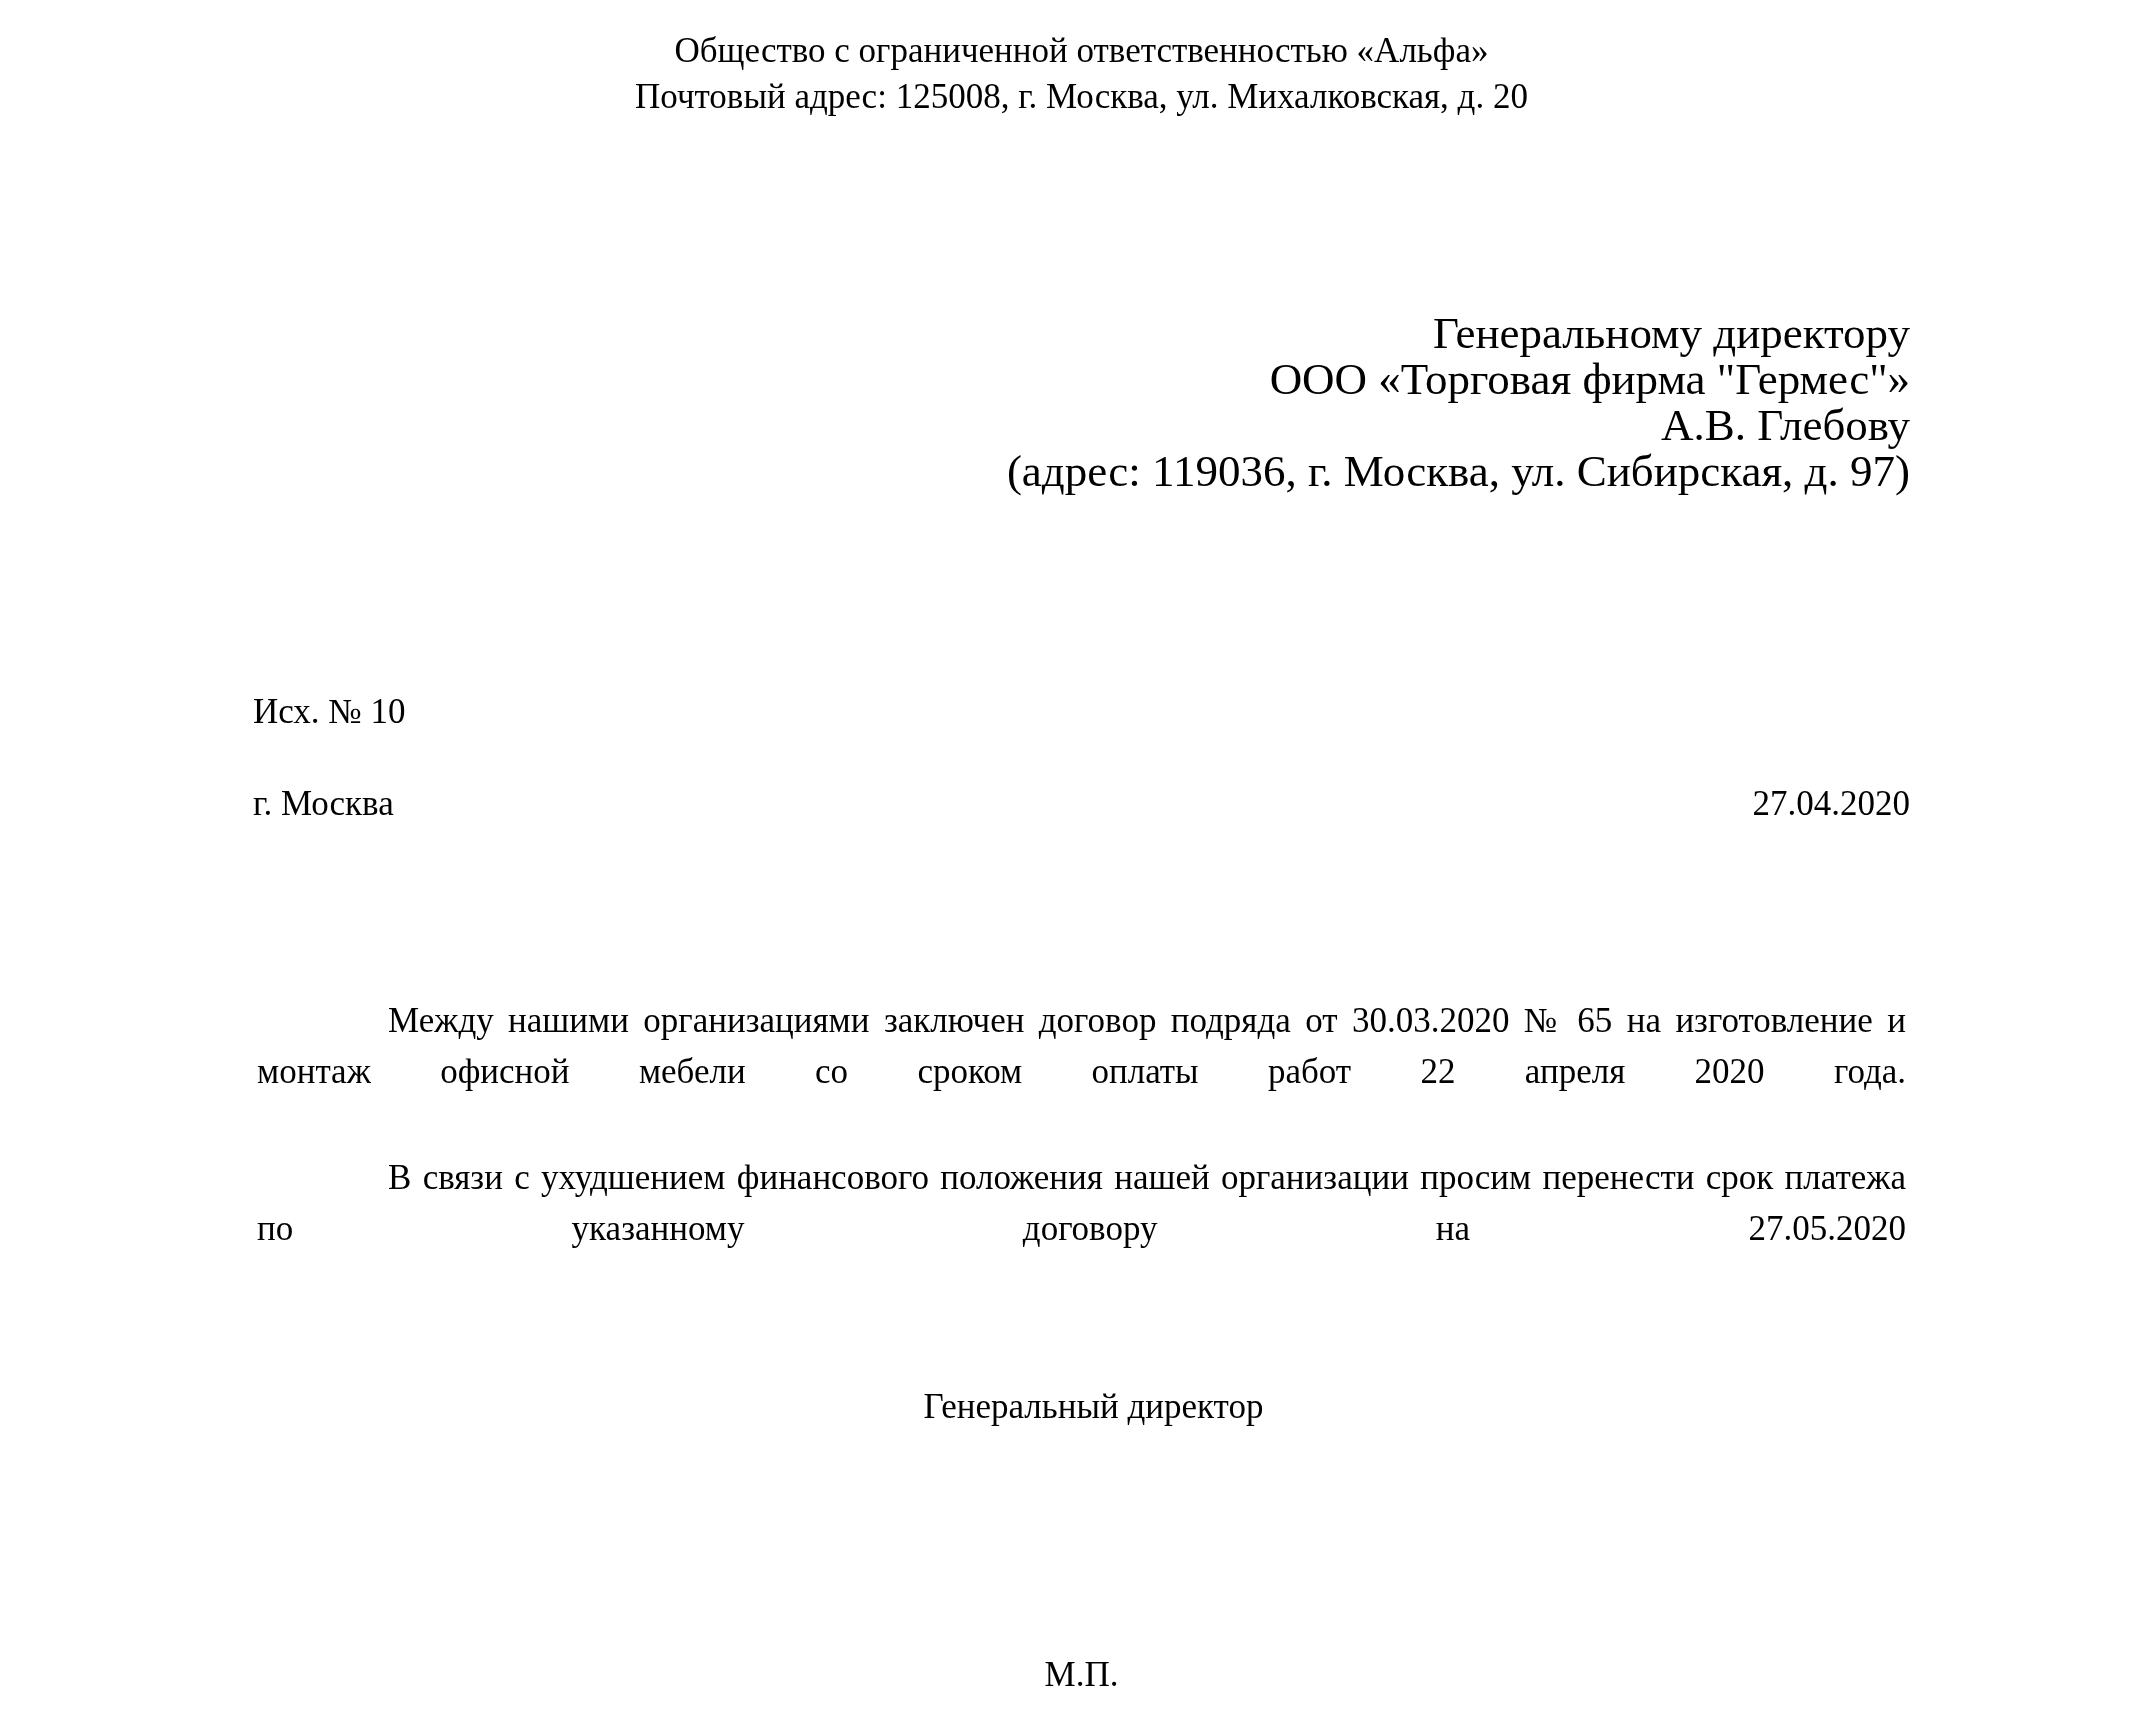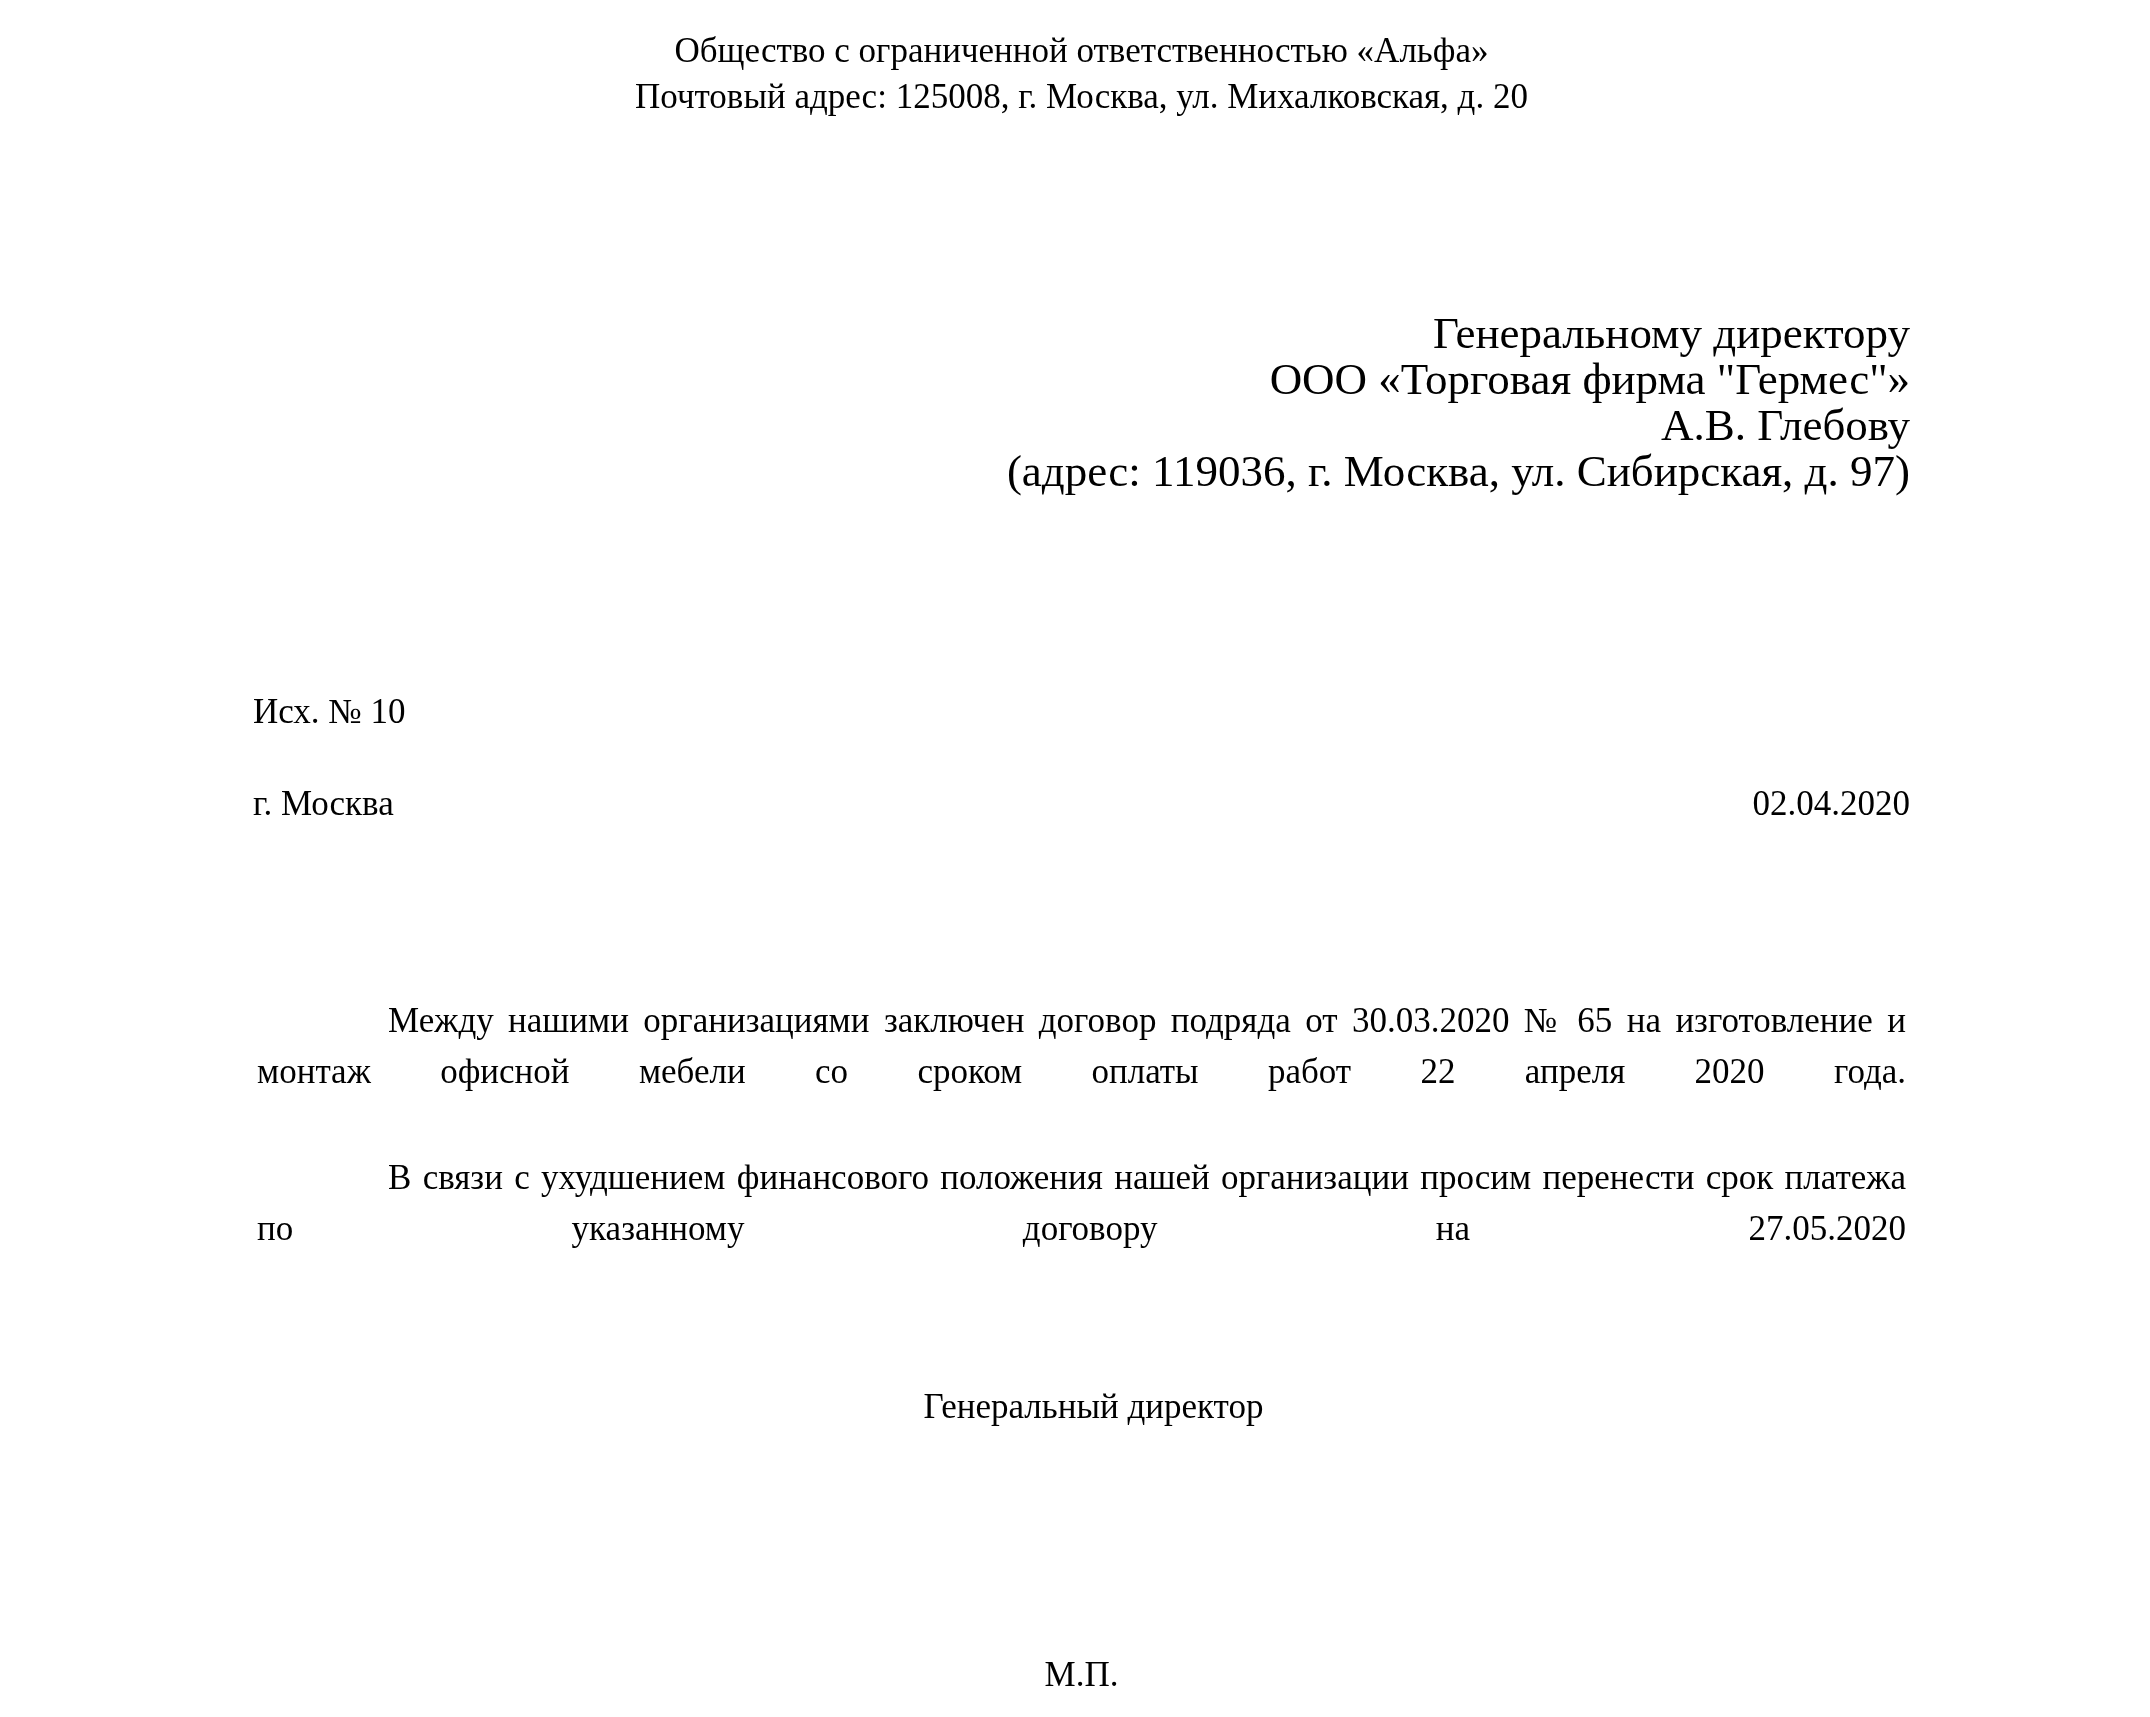--- a/index.html
+++ b/index.html
@@ -125,21 +125,21 @@
     <div>А.В. Глебову</div>
     <div>(адрес: 119036, г. Москва, ул. Сибирская, д. 97)</div>
   </div>
 
   <div class="doc-block ref-number">
     <span>Исх. № 10</span>
   </div>
 
   <div class="doc-block place-date-row">
     <span>г. Москва</span>
-    <span>02.04.2020</span>
+    <span>27.04.2020</span>
   </div>
 
   <div class="doc-block body-text">
     <p>Между нашими организациями заключен договор подряда от 30.03.2020 № 65 на изготовление и монтаж офисной мебели со сроком оплаты работ 22 апреля 2020 года.</p>
     <p>В связи с ухудшением финансового положения нашей организации просим перенести срок платежа по указанному договору на 27.05.2020</p>
   </div>
 
   <div class="doc-block signature-role">
     <span>Генеральный директор</span>
   </div>

